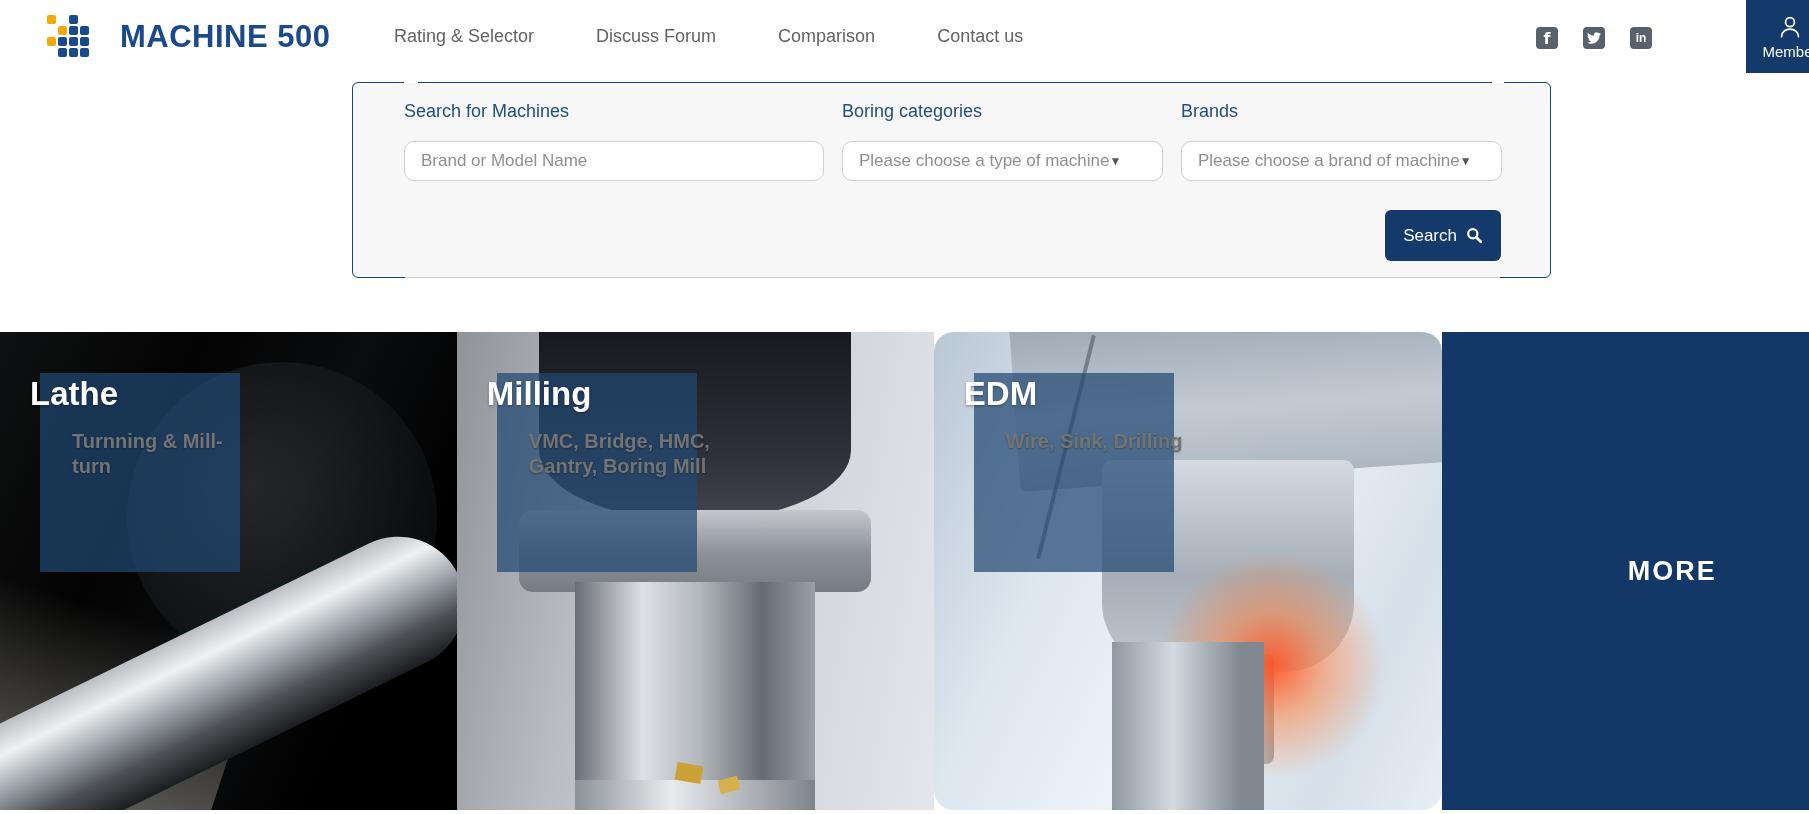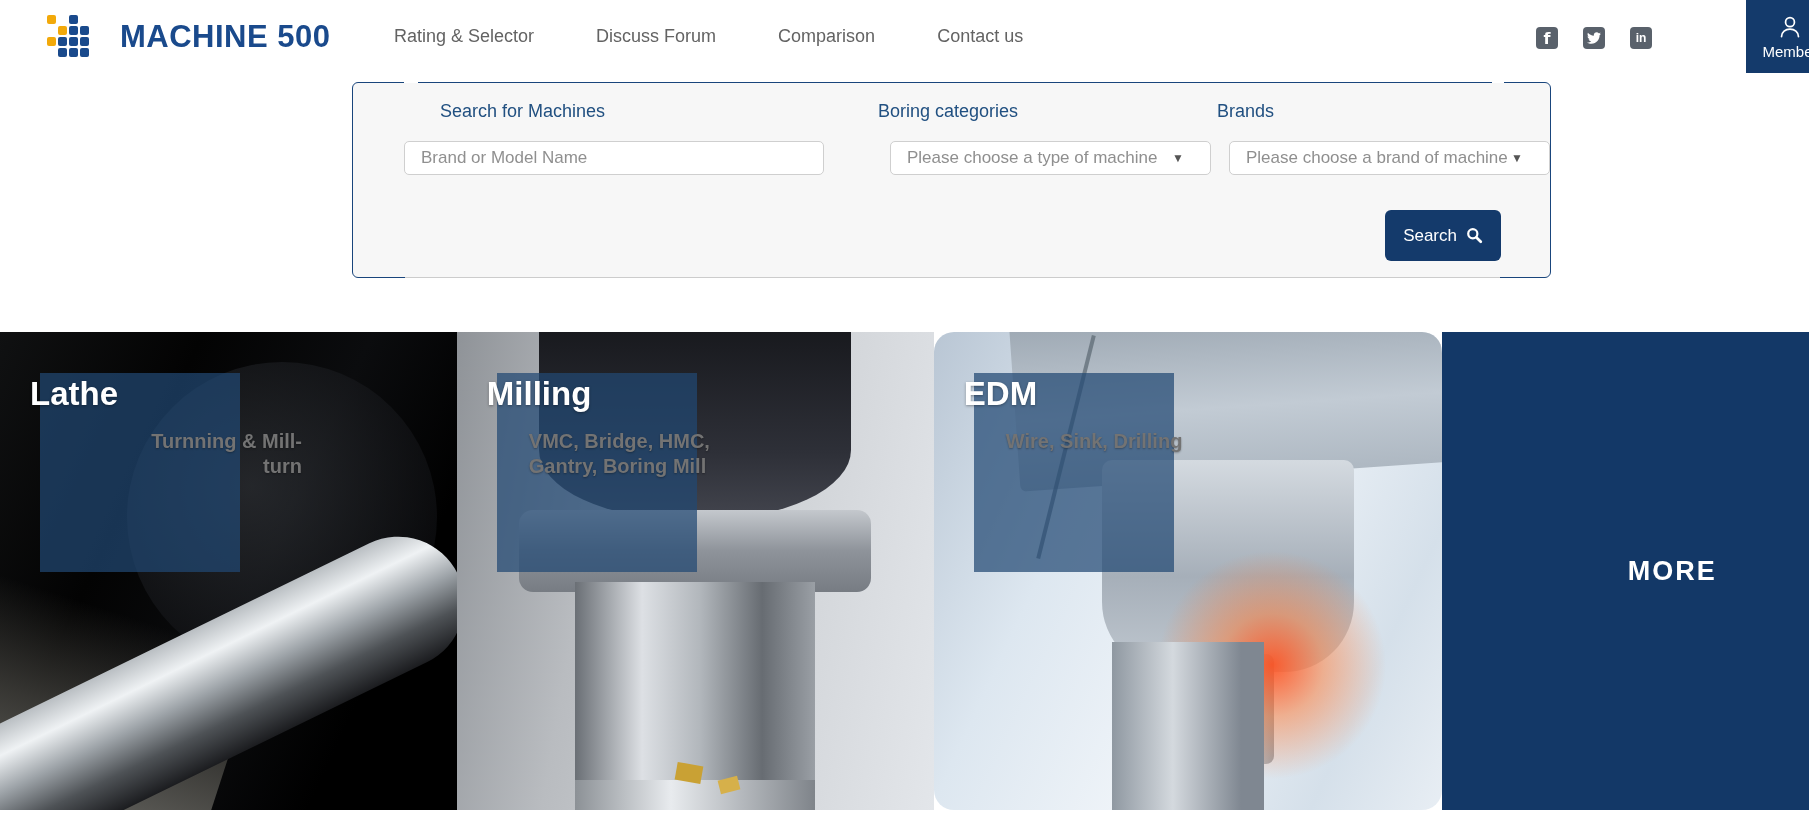--- a/index.html
+++ b/index.html
@@ -45,38 +45,38 @@
   .search-panel { position:absolute; left:352px; top:82px; width:1199px; height:196px;
     background:#f7f7f7; border:1px solid var(--panel-border,#19457C); border-radius:6px; z-index:20; }
   .search-panel .gray-bottom { position:absolute; left:52px; right:50px; bottom:-1px; height:1px; background:#cccccc; }
   .search-panel .gap-top-a { position:absolute; left:51px; top:-1px; width:14px; height:1px; background:#fff; }
   .search-panel .gap-top-b { position:absolute; right:46px; top:-1px; width:12px; height:1px; background:#fff; }
 
   .field { position:absolute; top:17px; }
   .field.f1 { left:51px;  width:420px; }
   .field.f2 { left:489px; width:321px; }
   .field.f3 { left:828px; width:321px; }
-  .field-label { display:block; font-size:18px; line-height:22px; color:var(--label-blue,#215081);margin-left:36px; }
+  .field-label { display:block; font-size:18px; line-height:22px; color:var(--label-blue,#215081); }
   .text-input, .select {
-    margin-top:19px; width:100%; height:34px; background:#fff;
-    border:1px solid #cfcfcf; border-radius:5px; font-size:17px; }
+    margin-top:19px; width:100%; height:40px; background:#fff;
+    border:1px solid #cfcfcf; border-radius:10px; font-size:17px; }
   .text-input { padding:0 16px; color:#444; outline:none; font-family:"Liberation Sans","DejaVu Sans",sans-serif; }
   .text-input::placeholder { color:#909090; }
-  .select { display:flex; align-items:center; justify-content:space-between; padding:0 26px 0 16px; color:#8f8f8f; cursor:pointer;margin-left:48px; }
+  .select { display:flex; align-items:center; padding:0 26px 0 16px; color:#8f8f8f; cursor:pointer; }
   .select .caret { font-size:12px; color:#555; }
 
   .search-btn { position:absolute; right:49px; top:127px; height:51px; padding:12px 18px;
     background:var(--navy,#143A6B); color:#fff; border:none; border-radius:6px;
     display:flex; align-items:center; gap:9px; font-size:17px; cursor:pointer;
     font-family:"Liberation Sans","DejaVu Sans",sans-serif; }
 
   
   .hero { position:absolute; left:0; top:332px; width:1809px; height:478px; display:flex; }
   .hero-panel { position:relative; height:100%; overflow:hidden; display:block; text-decoration:none; cursor:pointer; }
-  .hero-panel.p-lathe   { width:475px;text-align:right; }
+  .hero-panel.p-lathe   { width:475px; }
   .hero-panel.p-milling { width:496px; }
   .hero-panel.p-edm     { width:528px;border-radius:20px; }
   .hero-panel.p-more    { width:382px; background:var(--more-navy,#133867); }
 
   .hero-img { position:absolute; inset:0; }
   .shape { position:absolute; }
 
   
   .p-lathe .hero-img { background:linear-gradient(115deg,#101112 0%,#030303 30%,#0b0c0e 55%,#000 78%); }
   .lathe-chuck { right:20px; top:30px; width:310px; height:310px; border-radius:50%;

